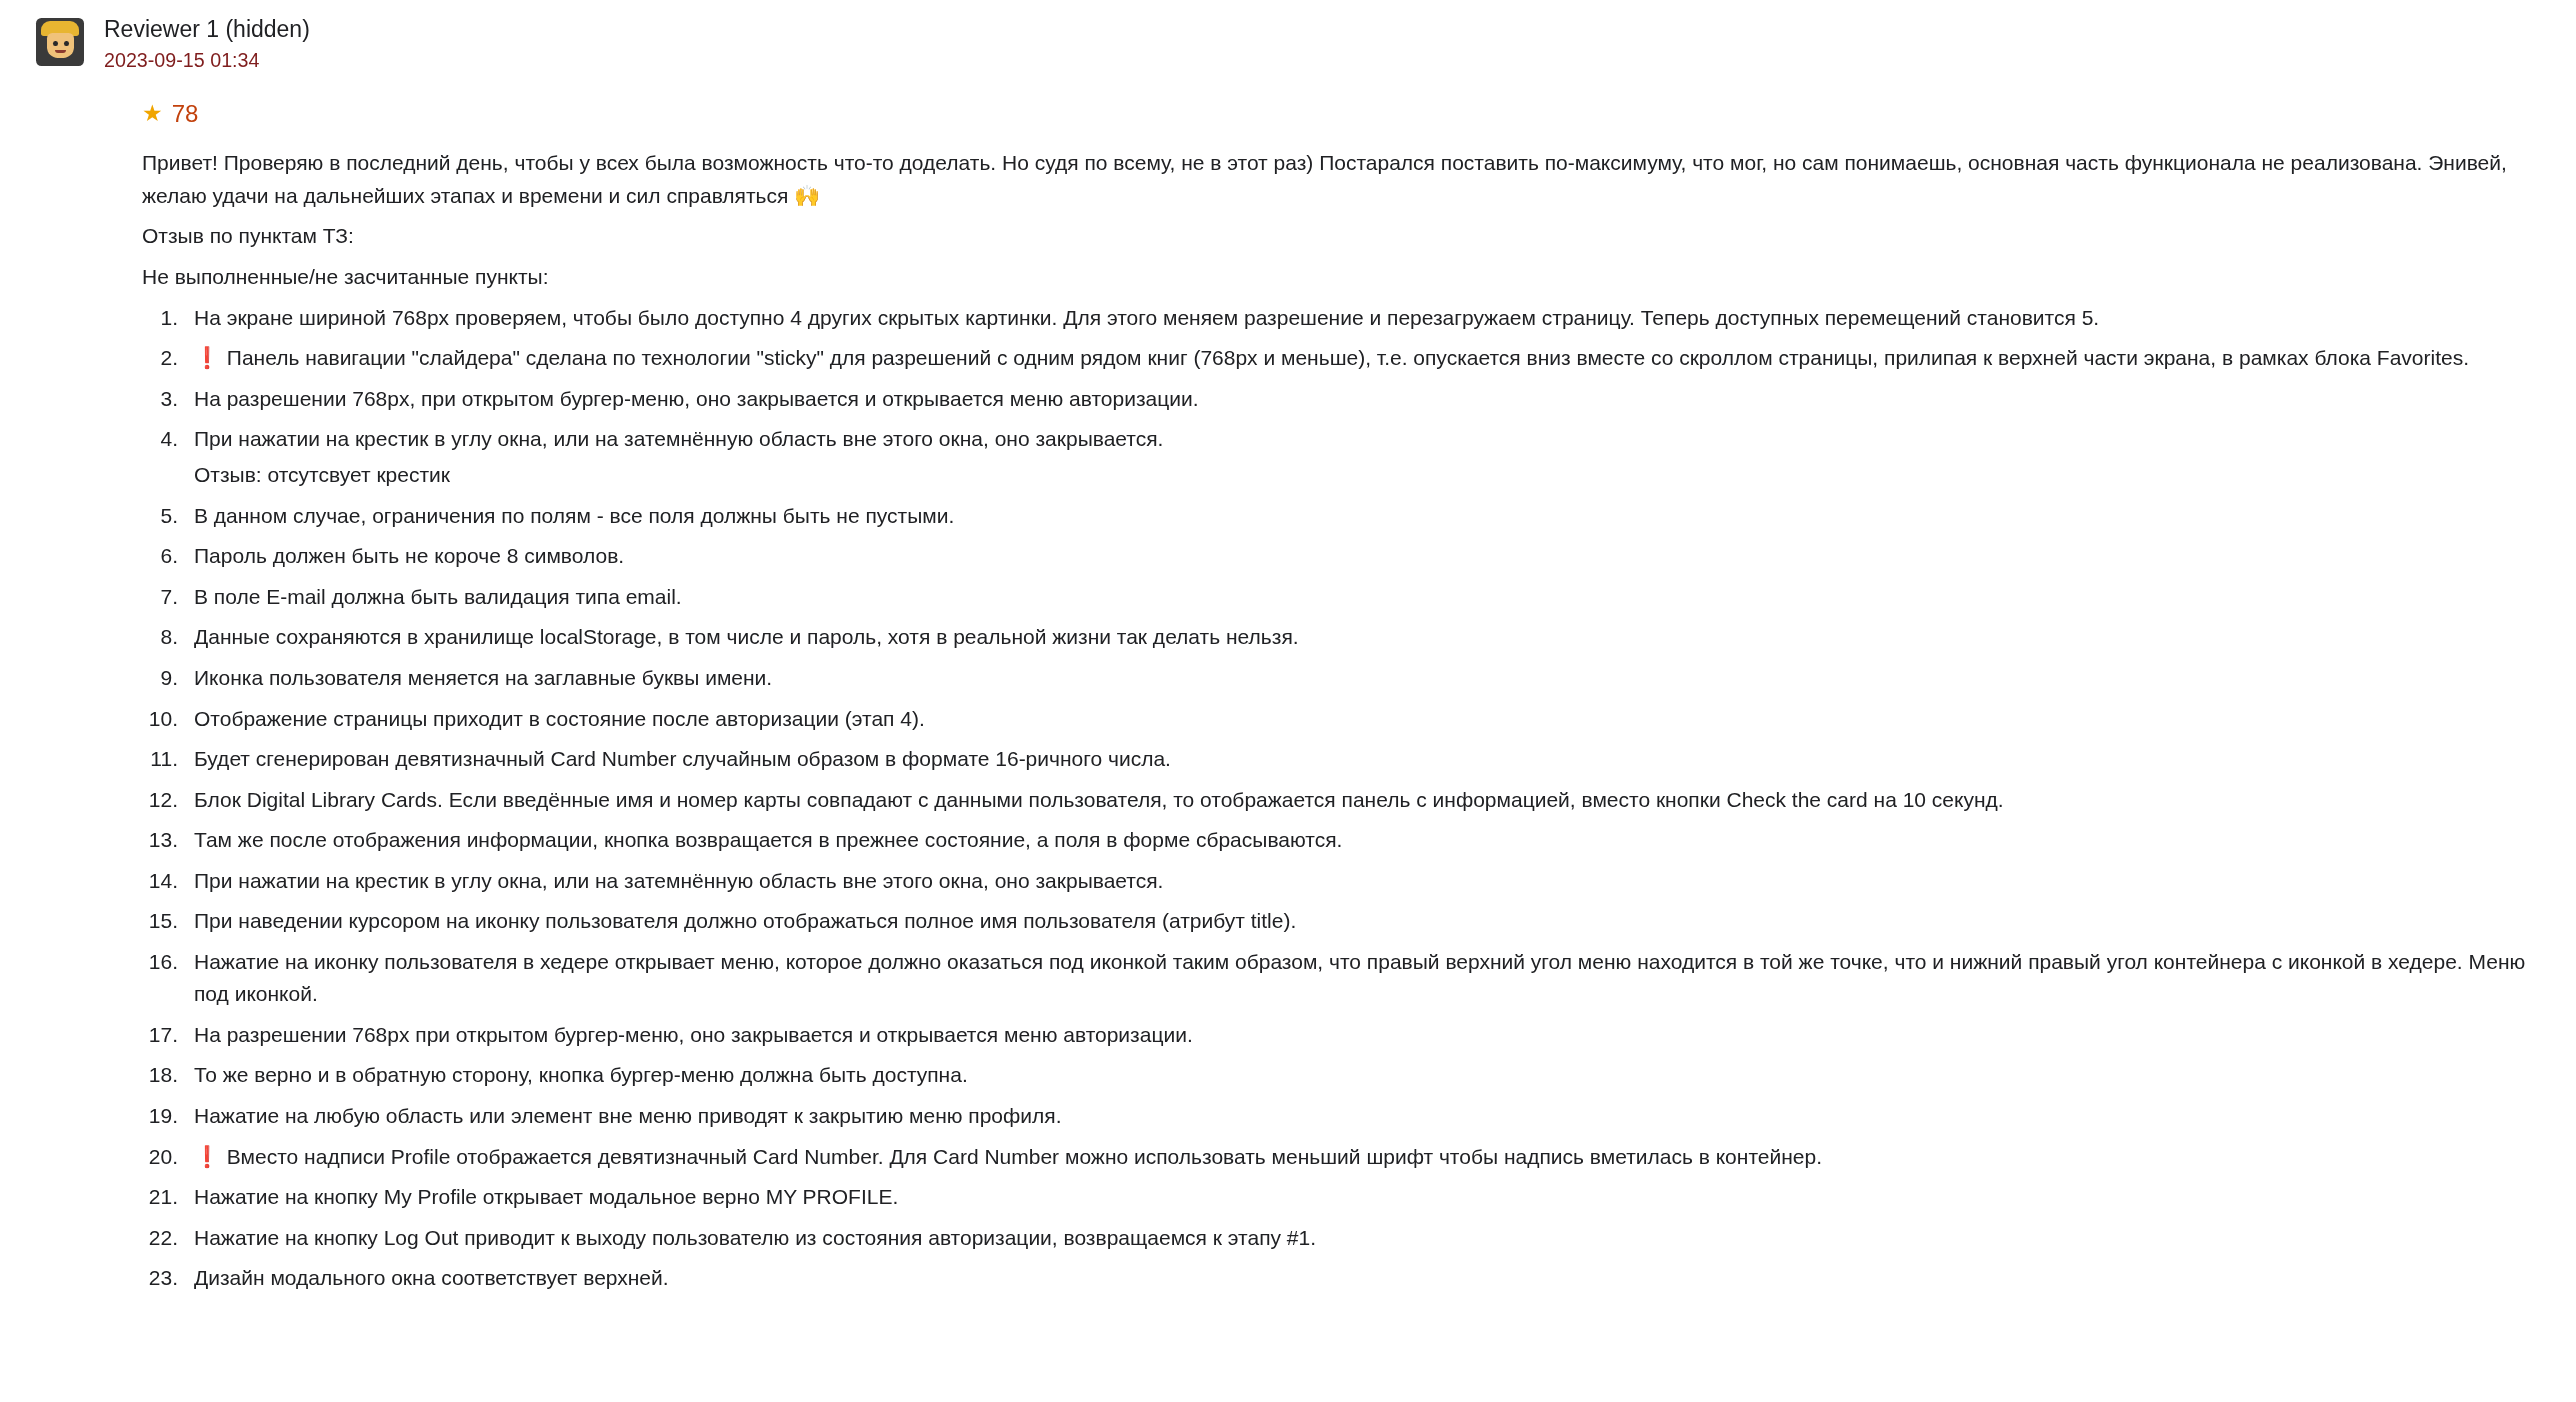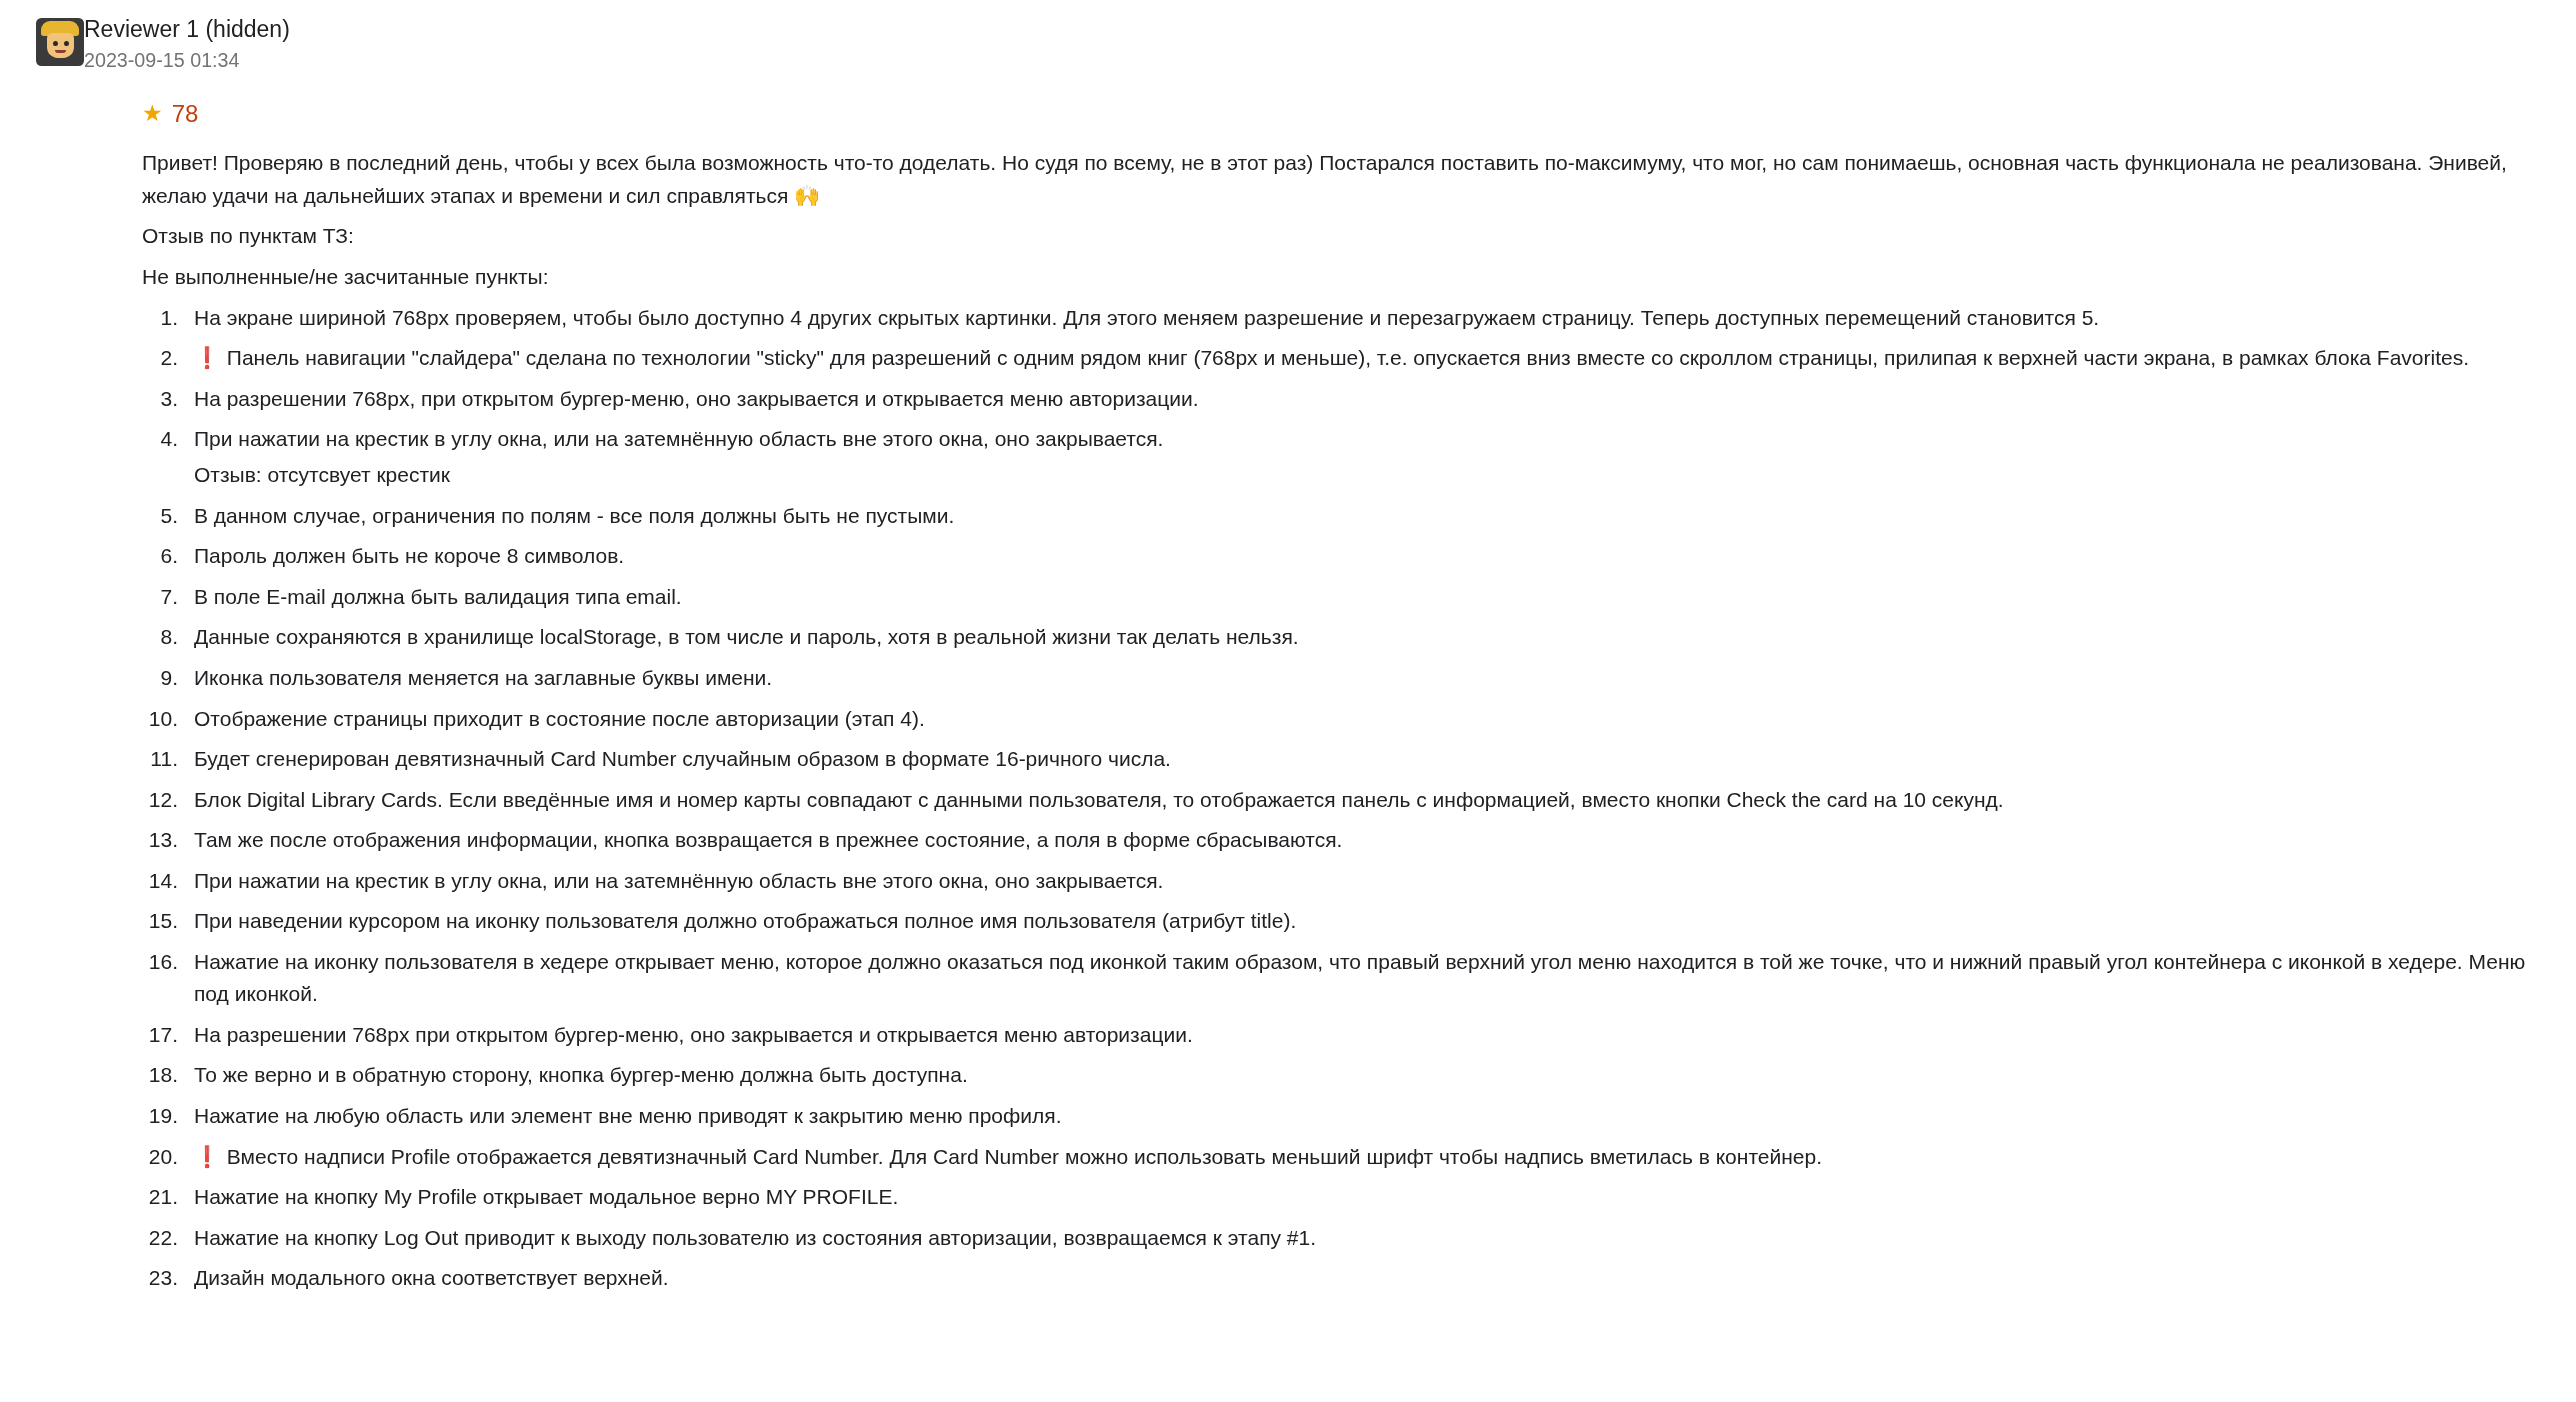--- a/index.html
+++ b/index.html
@@ -13,21 +13,21 @@
     color: #202124;
     -webkit-font-smoothing: antialiased;
   }
   .review {
     padding: 16px 36px 0 36px;
     box-sizing: border-box;
   }
   .header {
     display: flex;
     align-items: flex-start;
-    gap: 0;
+    gap: 20px;
   }
   .avatar {
     width: 48px;
     height: 48px;
     border-radius: 5.4px;
     background: #3a3a3a;
     position: relative;
     overflow: hidden;
     flex: 0 0 auto;
     margin-top: 1.8px;
@@ -74,21 +74,21 @@
     flex-direction: column;
     gap: 5.4px;
   }
   .reviewer-name {
     font-size: 23px;
     color: #202124;
     line-height: 1.2;
   }
   .review-date {
     font-size: 19.7px;
-    color: #737373;
+    color: #7f1d1d;
     line-height: 1.2;
   }
   .score-block {
     margin-top: 27px;
     margin-left: 106px;
   }
   .score-row {
     display: flex;
     align-items: center;
     gap: 9px;

